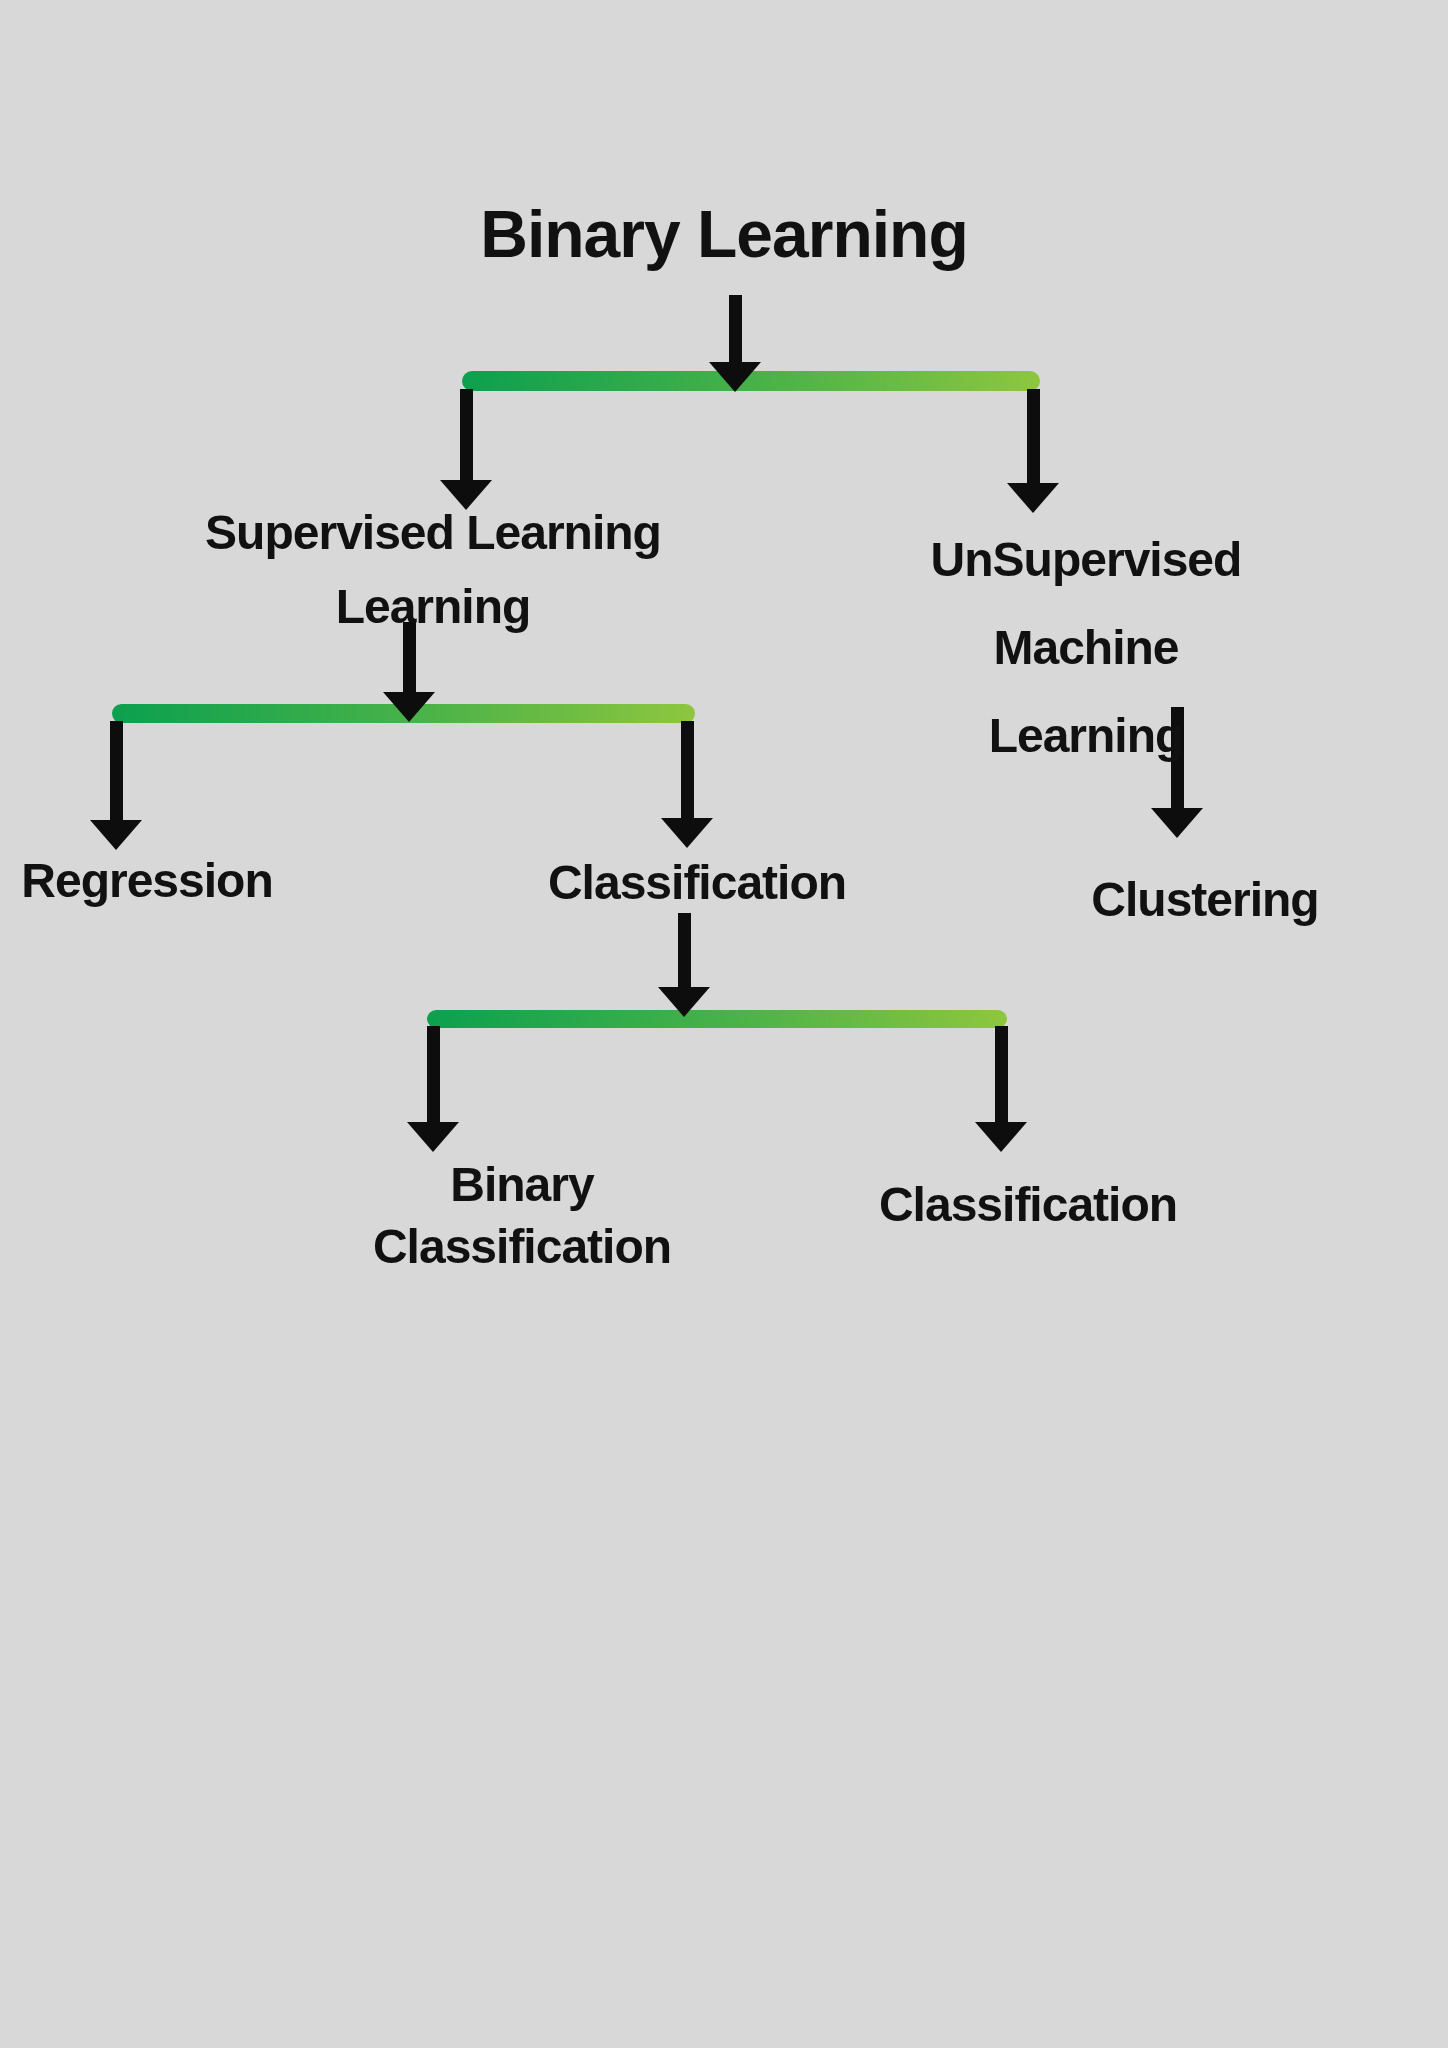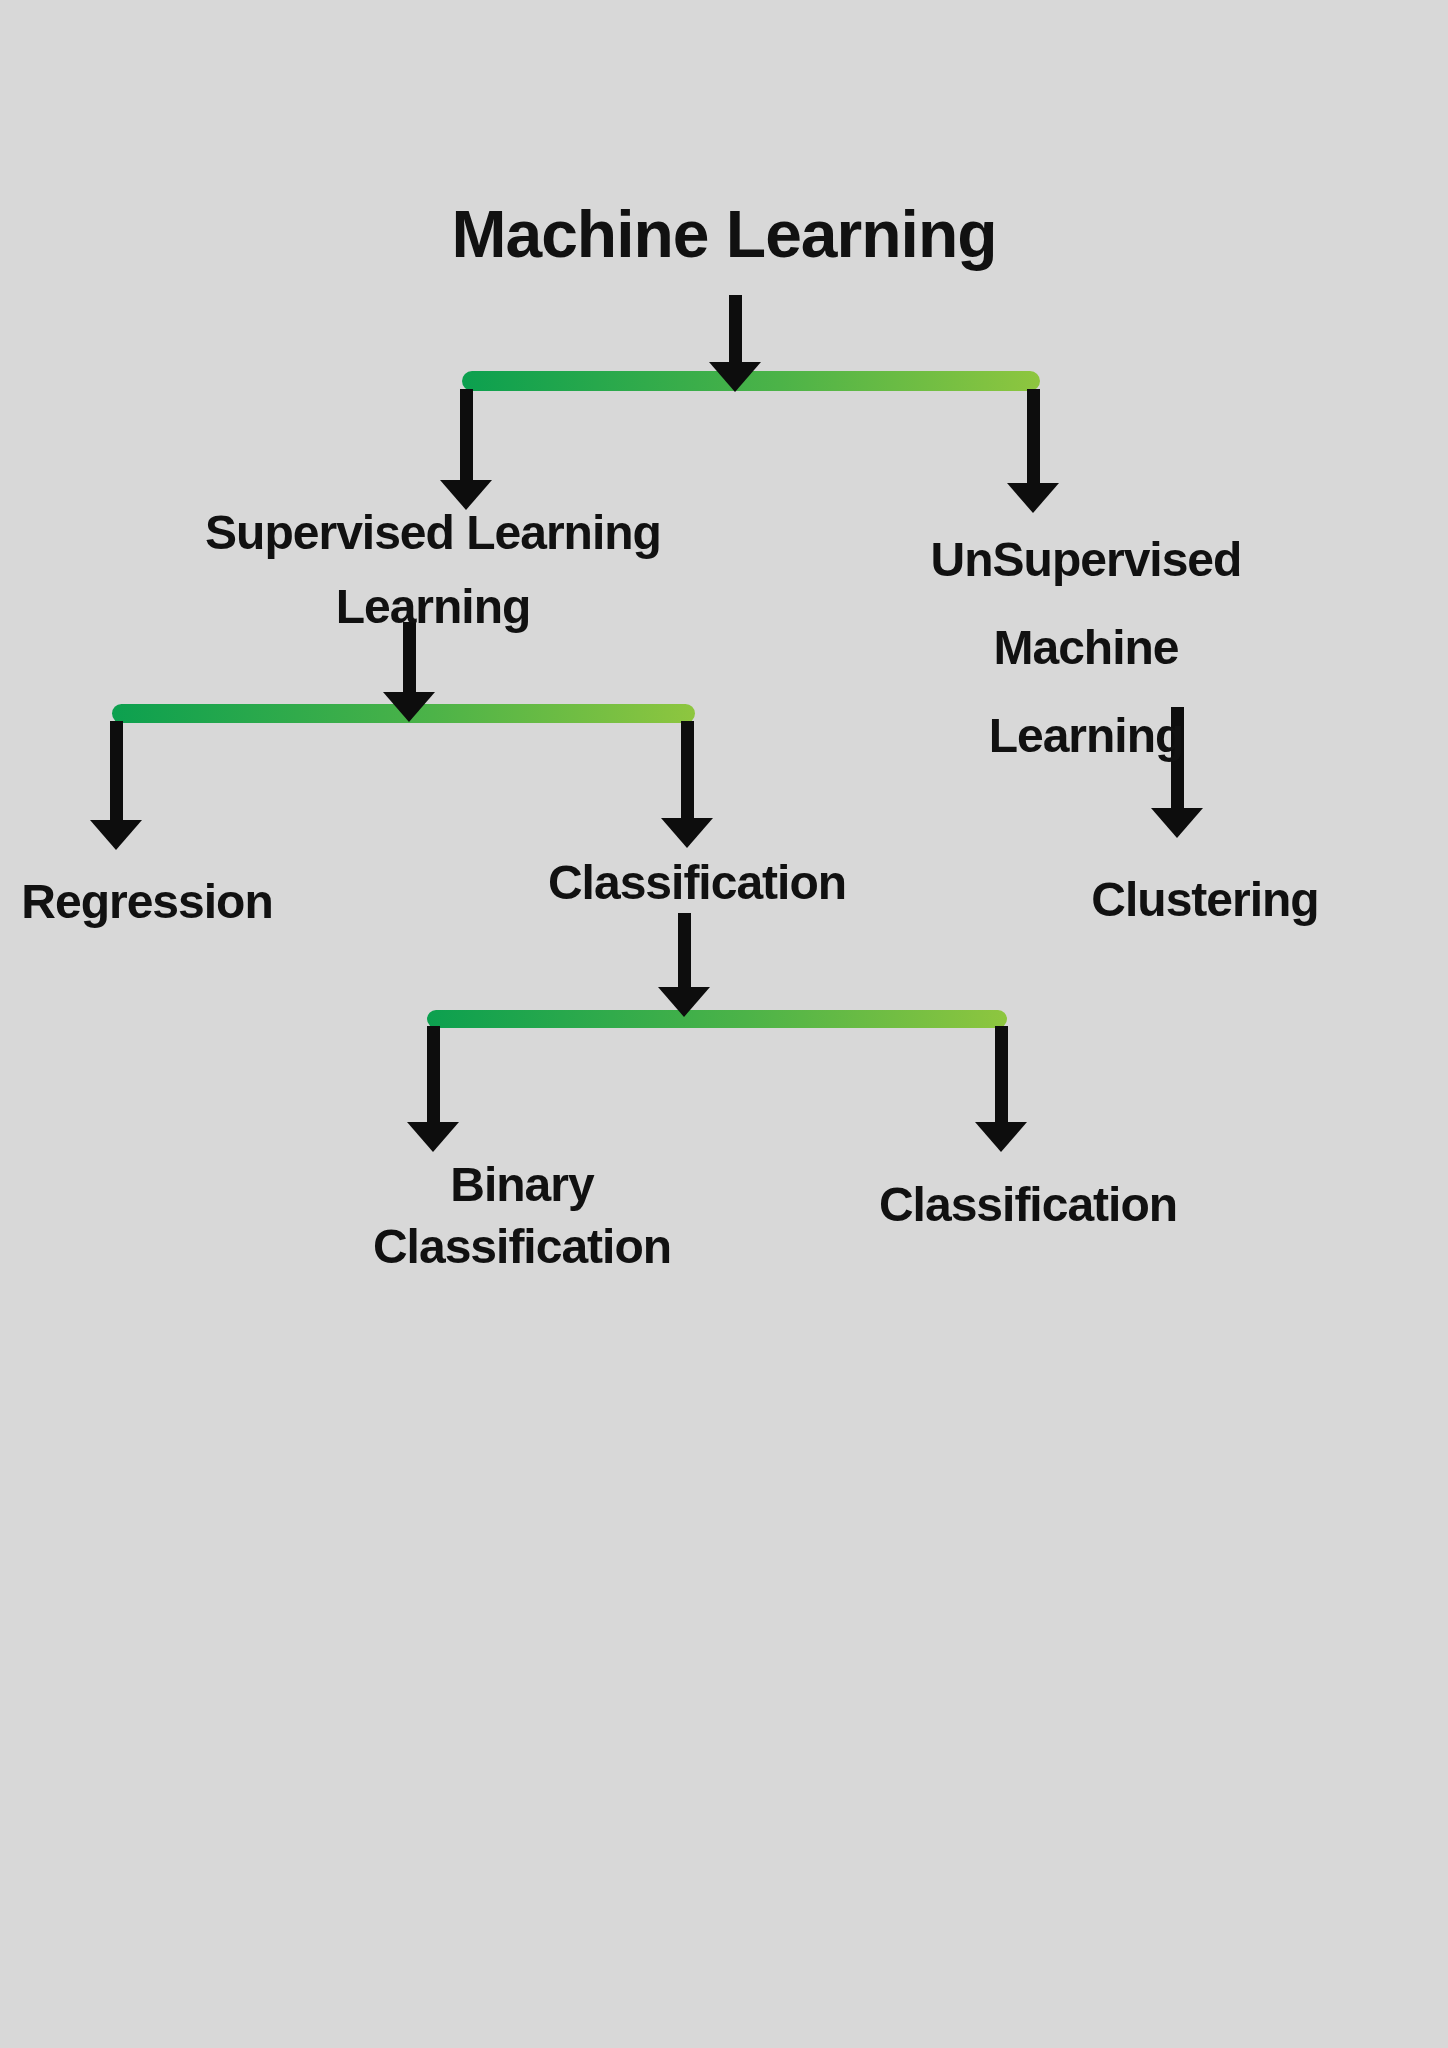--- a/index.html
+++ b/index.html
@@ -69,21 +69,21 @@
     border-left: 26px solid transparent;
     border-right: 26px solid transparent;
     border-top: 30px solid var(--arrow);
   }
 </style>
 </head>
 <body>
 
 <div class="canvas">
 
-  <div class="diagram-title">Machine Learning</div>
+  <div class="diagram-title">Binary Learning</div>
 
   <div class="bar" style="left:462px; top:371px; width:578px; height:20px;"></div>
   <div class="bar" style="left:112px; top:704px; width:583px; height:19px;"></div>
   <div class="bar" style="left:427px; top:1010px; width:580px; height:18px;"></div>
 
   <div class="arrow" style="left:709px; top:295px; width:52px; height:97px;">
     <span class="shaft"></span>
     <span class="head"></span>
   </div>
 
@@ -131,21 +131,21 @@
     <span class="shaft"></span>
     <span class="head"></span>
   </div>
 
   <div class="node-label" style="left:433px; top:496px; line-height:74px;">Supervised Learning
 Learning</div>
 
   <div class="node-label" style="left:1086px; top:516px; line-height:88px;">UnSupervised Machine
 Learning</div>
 
-  <div class="node-label" style="left:147px; top:878px; line-height:48px;text-align:center;">Regression</div>
+  <div class="node-label" style="left:147px; top:857px; line-height:48px;text-align:center;">Regression</div>
 
   <div class="node-label" style="left:697px; top:859px; line-height:48px;">Classification</div>
 
   <div class="node-label" style="left:1205px; top:848px; line-height:48px;margin-top:28px;">Clustering</div>
 
   <div class="node-label" style="left:486px; top:1154px; line-height:62px;margin-left:36px;">Binary
 Classification</div>
 
   <div class="node-label" style="left:1028px; top:1181px; line-height:48px;">Classification</div>
 

